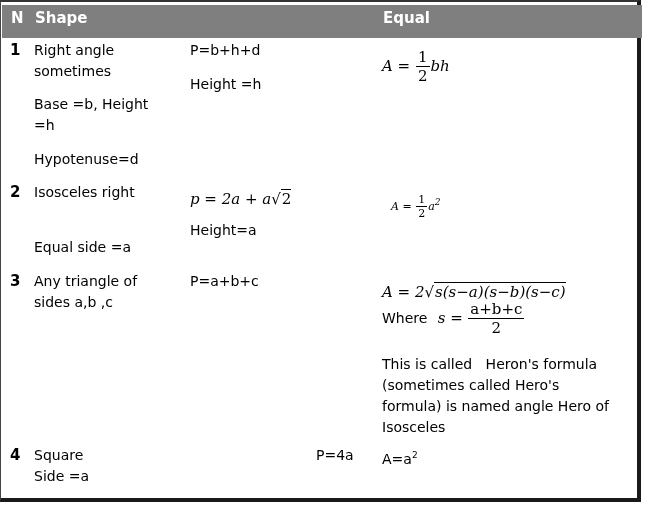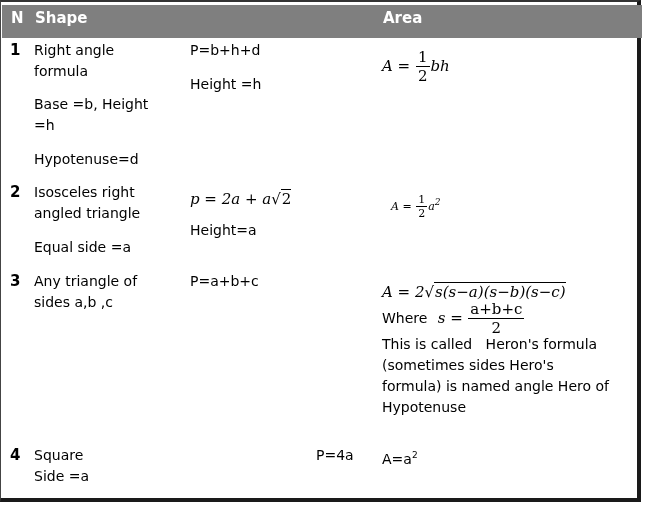--- a/index.html
+++ b/index.html
@@ -26,47 +26,46 @@
   sup { font-size: 9px; }
   .bold { font-weight: normal; }
 </style>
 </head>
 <body>
 
 <div class="frame">
   <div class="header">
     <span style="left:9px">N</span>
     <span style="left:33px">Shape</span>
-    <span style="left:381px">Area</span>
+    <span style="left:381px">Equal</span>
   </div>
 
   <div>
     <div class="cell num" style="left:9px;top:38px">1</div>
     <div class="cell" style="left:33px;top:38px">
       <div>Right angle</div>
-      <div>formula</div>
+      <div>sometimes</div>
     </div>
     <div class="cell" style="left:33px;top:92px">
       <div>Base =b, Height</div>
       <div>=h</div>
     </div>
     <div class="cell" style="left:33px;top:147px">Hypotenuse=d</div>
     <div class="cell" style="left:189px;top:38px">P=b+h+d</div>
     <div class="cell" style="left:189px;top:72px">Height =h</div>
     <div class="cell math" style="left:381px;top:46px">
       <span>A =</span>
       <span class="frac"><span class="n">1</span><span class="d">2</span></span><span>bh</span>
     </div>
   </div>
 
   <div>
     <div class="cell num" style="left:9px;top:180px">2</div>
     <div class="cell" style="left:33px;top:180px">
       <div>Isosceles right</div>
-      <div>angled triangle</div>
     </div>
     <div class="cell" style="left:33px;top:235px">Equal side =a</div>
     <div class="cell math" style="left:189px;top:187px">
       <span>p = 2a + a</span><span class="up">√</span><span class="sqrt up">2</span>
     </div>
     <div class="cell" style="left:189px;top:218px">Height=a</div>
     <div class="cell math small" style="left:390px;top:190px">
       <span>A =</span>
       <span class="frac"><span class="n">1</span><span class="d">2</span></span><span>a</span><sup>2</sup>
     </div>
@@ -80,25 +79,25 @@
     </div>
     <div class="cell" style="left:189px;top:269px">P=a+b+c</div>
     <div class="cell math" style="left:381px;top:280px">
       <span>A = 2</span><span class="up">√</span><span class="sqrt">s(s−a)(s−b)(s−c)</span>
     </div>
     <div class="cell" style="left:381px;top:298px">
       <span>Where</span>
       <span class="math" style="margin-left:6px">s =</span>
       <span class="frac math"><span class="n it">a+b+c</span><span class="d">2</span></span>
     </div>
-    <div class="cell" style="left:381px;top:332px;width:250px">
+    <div class="cell" style="left:381px;top:352px;width:250px">
       <div style="white-space:pre">This is called   Heron's formula</div>
-      <div>(sometimes sides Hero's</div>
+      <div>(sometimes called Hero's</div>
       <div>formula) is named angle Hero of</div>
-      <div>Hypotenuse</div>
+      <div>Isosceles</div>
     </div>
   </div>
 
   <div>
     <div class="cell num" style="left:9px;top:443px">4</div>
     <div class="cell" style="left:33px;top:443px">
       <div>Square</div>
       <div>Side =a</div>
     </div>
     <div class="cell" style="left:315px;top:443px">P=4a</div>

